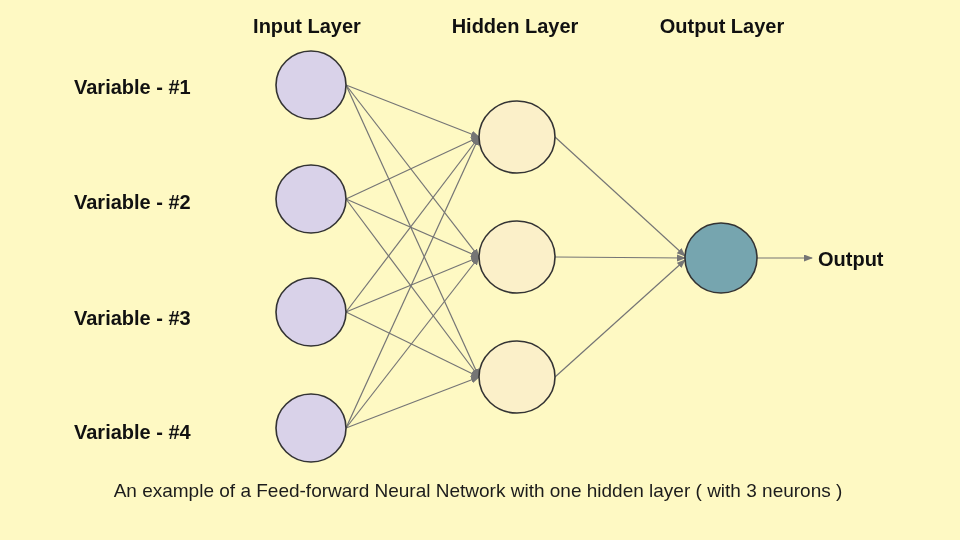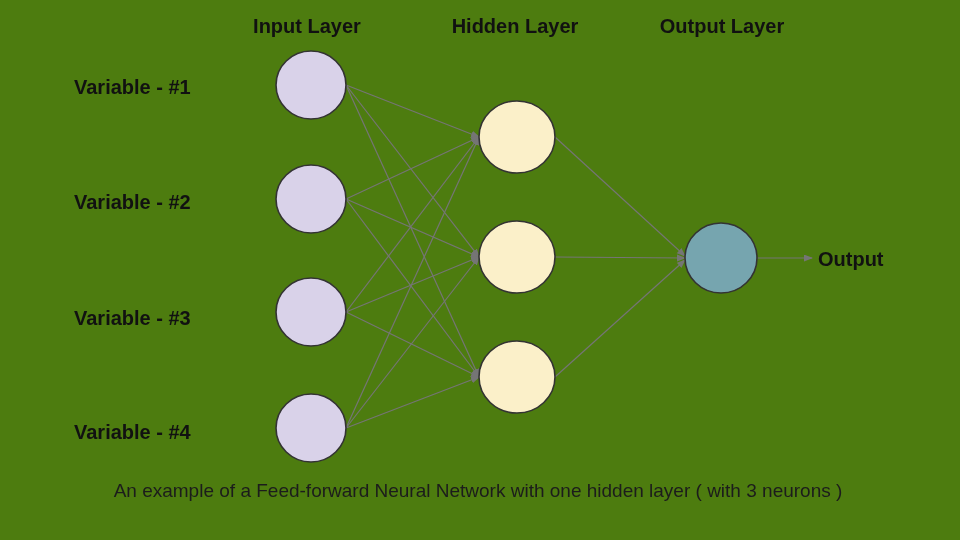--- a/index.html
+++ b/index.html
@@ -8,21 +8,21 @@
     background: #ffffff;
     width: 960px;
     height: 540px;
     overflow: hidden;
     font-family: "Liberation Sans", sans-serif;
   }
   .stage {
     position: relative;
     width: 960px;
     height: 540px;
-    background: #4d7c0f;
+    background: #fef9c3;
   }
   svg { display: block; }
   .layer-title {
     font-family: "Liberation Sans", sans-serif;
     font-size: 20px;
     font-weight: bold;
     fill: #111111;
   }
   .var-label {
     font-family: "Liberation Sans", sans-serif;

